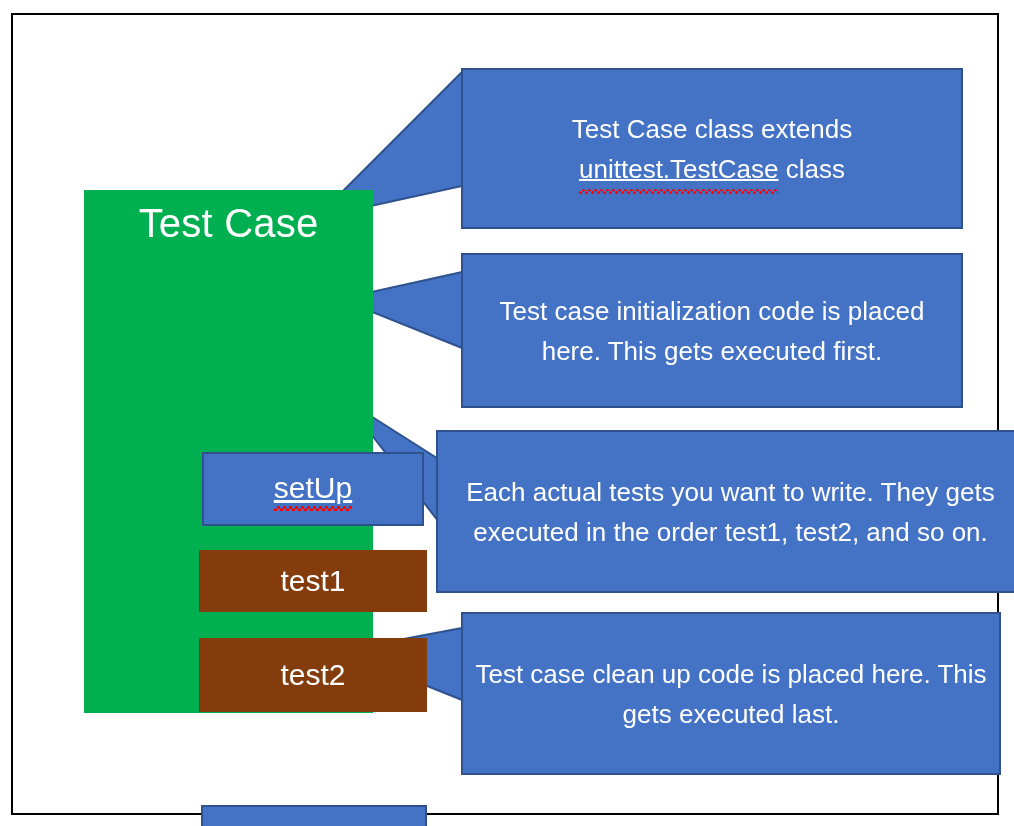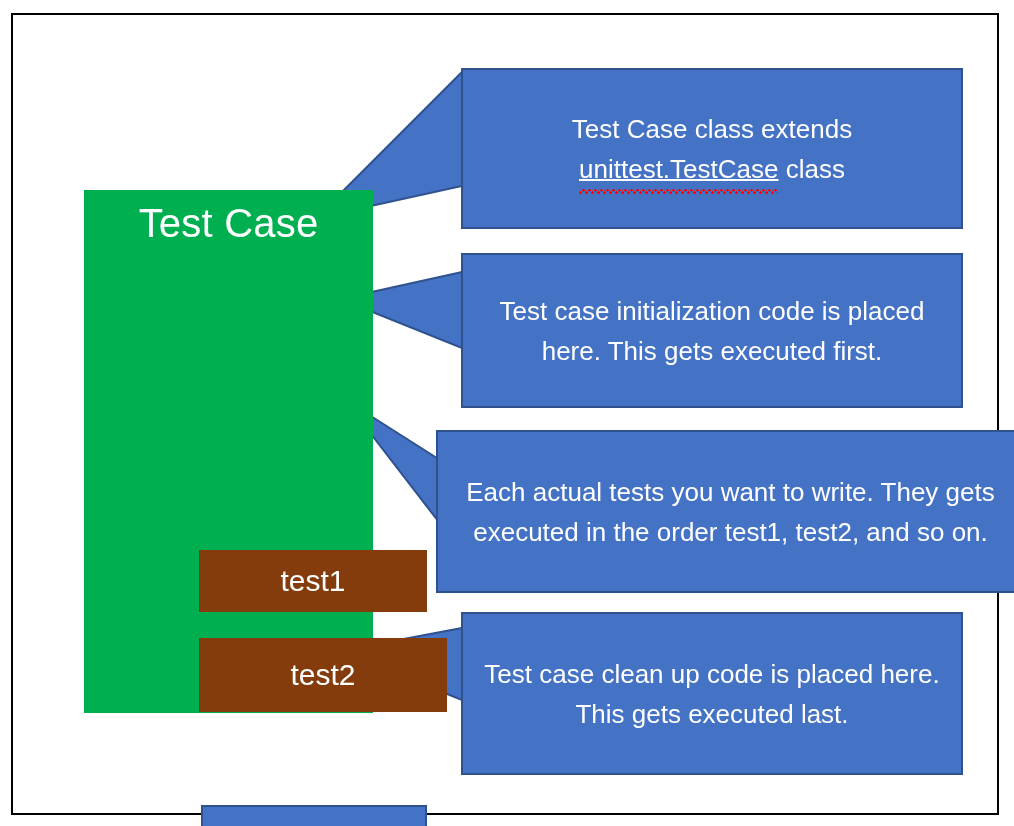--- a/index.html
+++ b/index.html
@@ -116,21 +116,21 @@
     height: 5px;
     background-image:
       radial-gradient(circle at 1.5px 3.6px, #FF0000 1.2px, transparent 1.45px),
       radial-gradient(circle at 4.5px 1.4px, #FF0000 1.2px, transparent 1.45px);
     background-size: 6px 5px;
     background-repeat: repeat-x;
   }
 
   #box-setup   { left: 118px; top: 262px; width: 222px; height: 74px; }
   #box-test1   { left: 115px; top: 360px; width: 228px; height: 62px; }
-  #box-test2   { left: 115px; top: 448px; width: 248px; height: 74px; }
+  #box-test2   { left: 115px; top: 448px; width: 228px; height: 74px; }
   #box-teardown{ left: 117px; top: 615px; width: 226px; height: 76px; }
 
   #ellipsis {
     position: absolute;
     left: 115px;
     top: 536px;
     width: 228px;
     text-align: center;
     color: #ffffff;
     font-size: 38px;
@@ -152,39 +152,42 @@
     text-align: center;
     font-size: 26px;
     line-height: 40px;
     padding: 20px 12px;
   }
   .callout p { margin: 0; }
 
   #callout-testcase  { left: 461px; top: 68px;  width: 502px; height: 161px; }
   #callout-setup     { left: 461px; top: 253px; width: 502px; height: 155px; }
   #callout-tests     { left: 436px; top: 430px; width: 589px; height: 163px; }
-  #callout-teardown  { left: 461px; top: 612px; width: 502px; height: 163px; }
+  #callout-teardown  { left: 461px; top: 612px; width: 540px; height: 163px; }
 </style>
 </head>
 <body>
 
 <div id="canvas">
 
   <div id="frame"></div>
 
   <svg id="tails" viewBox="0 0 1014 826" width="1014" height="826">
     <polygon points="316,218 462,72 462,186" fill="#4472C4" stroke="#2F528F" stroke-width="2"></polygon>
     <polygon points="340,299 462,272 462,348" fill="#4472C4" stroke="#2F528F" stroke-width="2"></polygon>
     <polygon points="344,399 462,474 462,552" fill="#4472C4" stroke="#2F528F" stroke-width="2"></polygon>
     <polygon points="340,651 462,628 462,700" fill="#4472C4" stroke="#2F528F" stroke-width="2"></polygon>
   </svg>
 
   <div id="testcase-container">
     <div id="testcase-title">Test Case</div>
 
+    <div class="method-box blue" id="box-setup">
+      <span class="spell">setUp</span>
+    </div>
 
     <div class="method-box brown" id="box-test1">
       <span>test1</span>
     </div>
 
     <div class="method-box brown" id="box-test2">
       <span>test2</span>
     </div>
 
     <div id="ellipsis">...</div>

